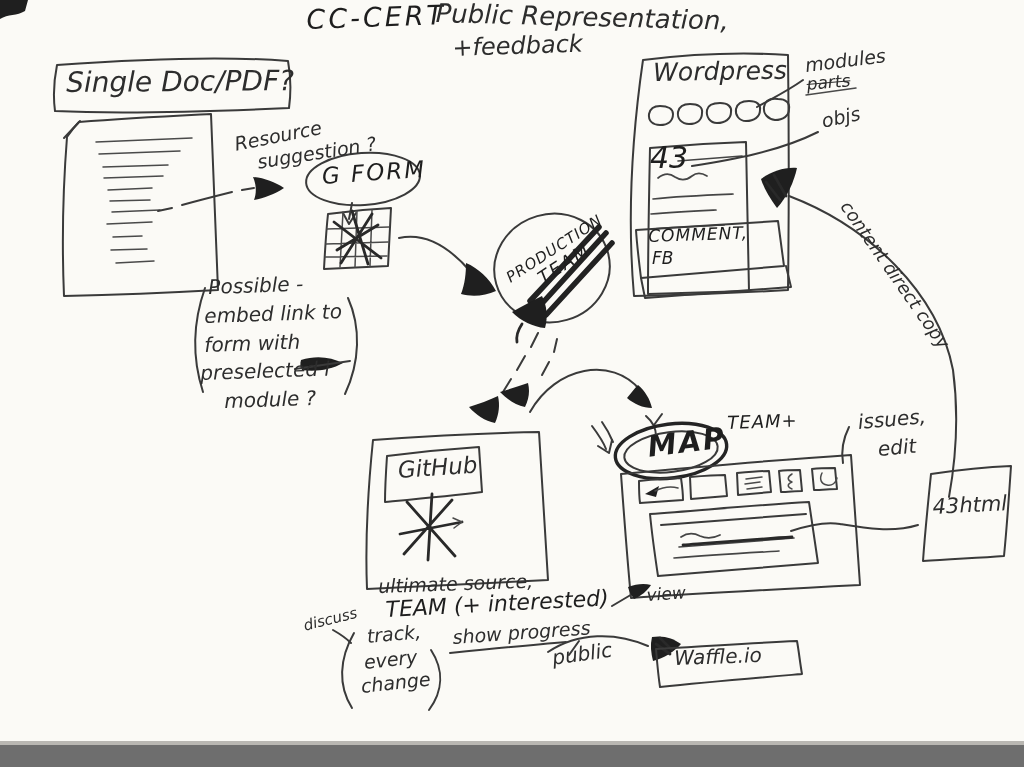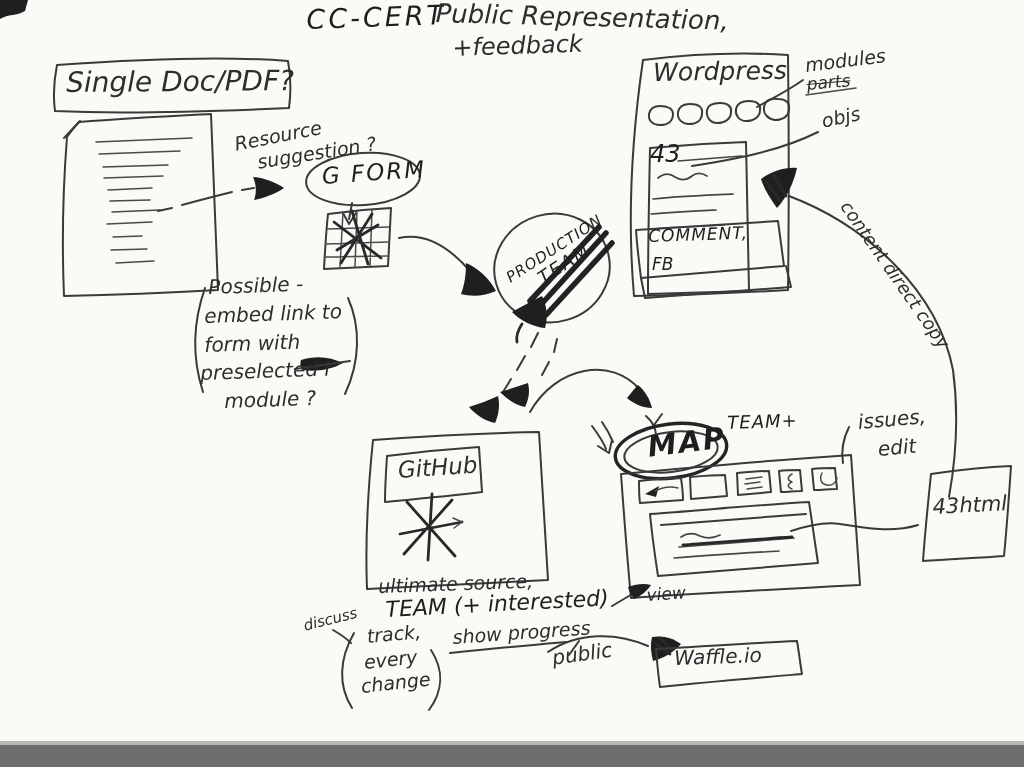--- a/index.html
+++ b/index.html
@@ -227,23 +227,23 @@
   <div class="hw" style="left:204px;top:335px;font-size:20px;transform:rotate(-2deg);">form with</div>
   <div class="hw" style="left:200px;top:363px;font-size:20px;transform:rotate(-2deg);">preselected i</div>
   <div class="hw" style="left:224px;top:391px;font-size:20px;transform:rotate(-2deg);">module ?</div>
 
   <div class="pt-block">
     <div class="hw dk" style="position:static;font-size:15px;letter-spacing:1px;">PRODUCTION</div>
     <div class="hw dk" style="position:static;font-size:18px;letter-spacing:2px;">TEAM</div>
   </div>
 
   <div class="hw" style="left:653px;top:60px;font-size:25px;transform:rotate(-1deg);">Wordpress</div>
-  <div class="hw dk" style="left:650px;top:142px;font-size:24px;">43</div>
+  <div class="hw dk" style="left:650px;top:142px;font-size:30px;">43</div>
   <div class="hw dk" style="left:648px;top:228px;font-size:17px;letter-spacing:1px;transform:rotate(-2deg);">COMMENT,</div>
-  <div class="hw dk" style="left:652px;top:250px;font-size:17px;margin-top:6px;">FB</div>
+  <div class="hw dk" style="left:652px;top:250px;font-size:17px;">FB</div>
   <div class="hw" style="left:804px;top:56px;font-size:19px;transform:rotate(-7deg);">modules</div>
   <div class="hw strike" style="left:806px;top:76px;font-size:17px;transform:rotate(-5deg);">parts</div>
   <div class="hw" style="left:820px;top:112px;font-size:19px;transform:rotate(-12deg);">objs</div>
 
   <div class="hw" style="left:852px;top:198px;font-size:18px;transform:rotate(55deg);">content direct copy</div>
 
   <div class="hw" style="left:397px;top:458px;font-size:23px;transform:rotate(-4deg);">GitHub</div>
   <div class="hw" style="left:378px;top:577px;font-size:19px;transform:rotate(-2deg);">ultimate source,</div>
   <div class="hw dk" style="left:385px;top:598px;font-size:22px;transform:rotate(-3deg);">TEAM (+ interested)</div>
   <div class="hw" style="left:302px;top:619px;font-size:15px;transform:rotate(-14deg);">discuss</div>

